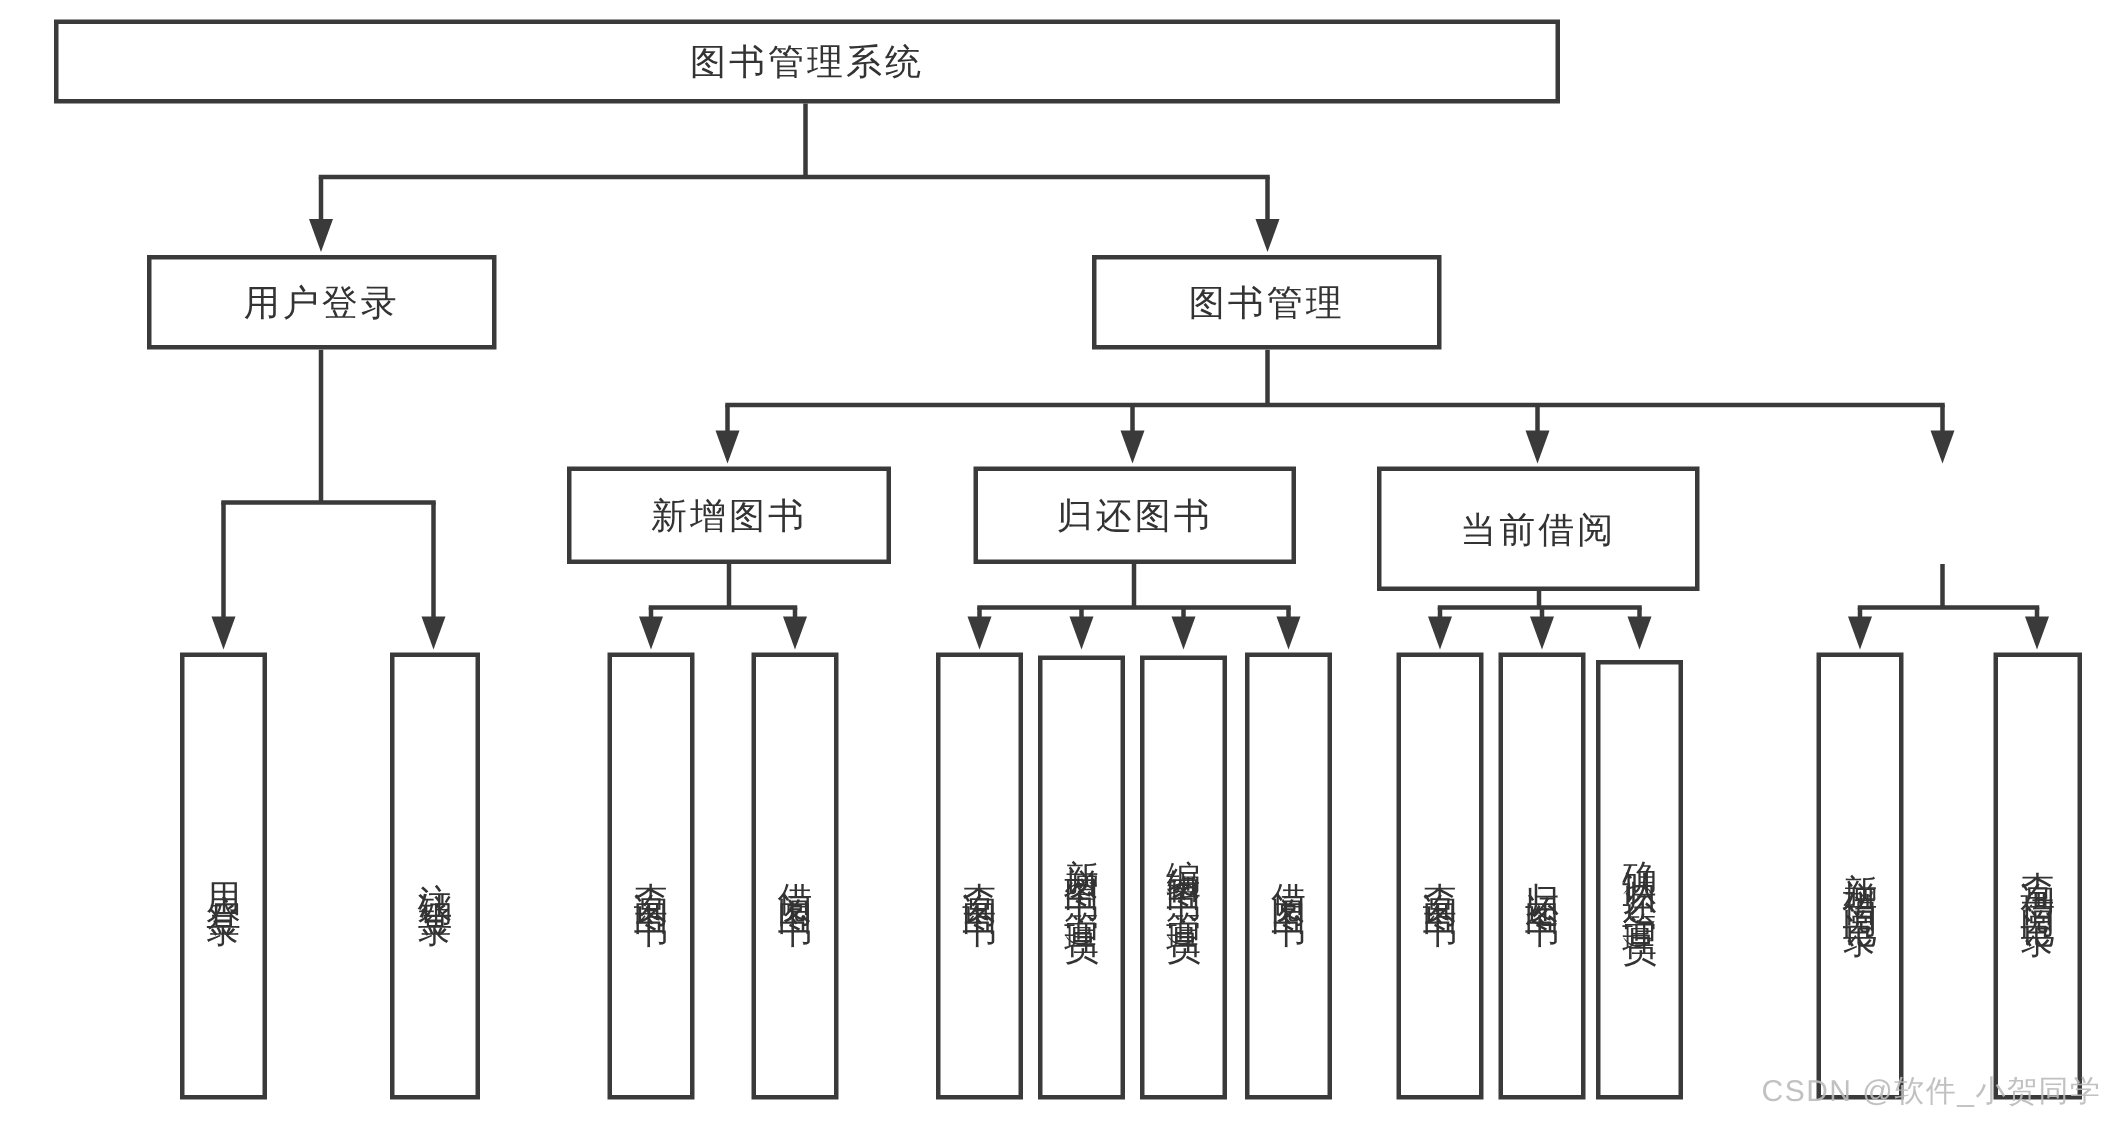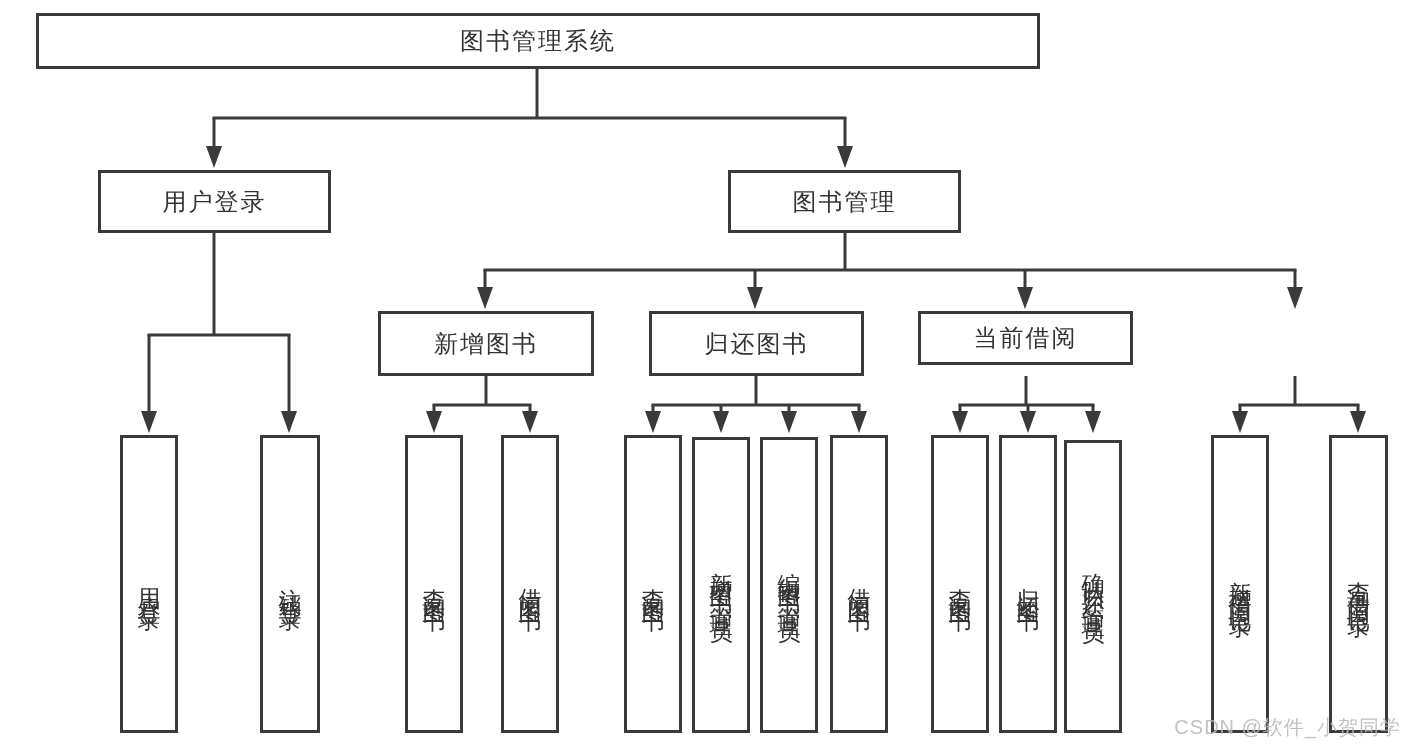--- a/index.html
+++ b/index.html
@@ -138,21 +138,21 @@
   <div class="node" style="left:712px; top:170px; width:233px; height:63px;">
     <span class="hlabel">图书管理</span>
   </div>
 
   <div class="node" style="left:362px; top:311px; width:216px; height:65px;">
     <span class="hlabel">新增图书</span>
   </div>
   <div class="node" style="left:633px; top:311px; width:215px; height:65px;">
     <span class="hlabel">归还图书</span>
   </div>
-  <div class="node" style="left:902px; top:311px; width:215px; height:54px;">
+  <div class="node" style="left:902px; top:311px; width:215px; height:83px;">
     <span class="hlabel">当前借阅</span>
   </div>
 
   <div class="node leaf" style="left:104px; top:435px; width:58px; height:298px;">
     <span class="vtext">用户登录</span>
   </div>
   <div class="node leaf" style="left:244px; top:435px; width:60px; height:298px;">
     <span class="vtext">注销登录</span>
   </div>
 

